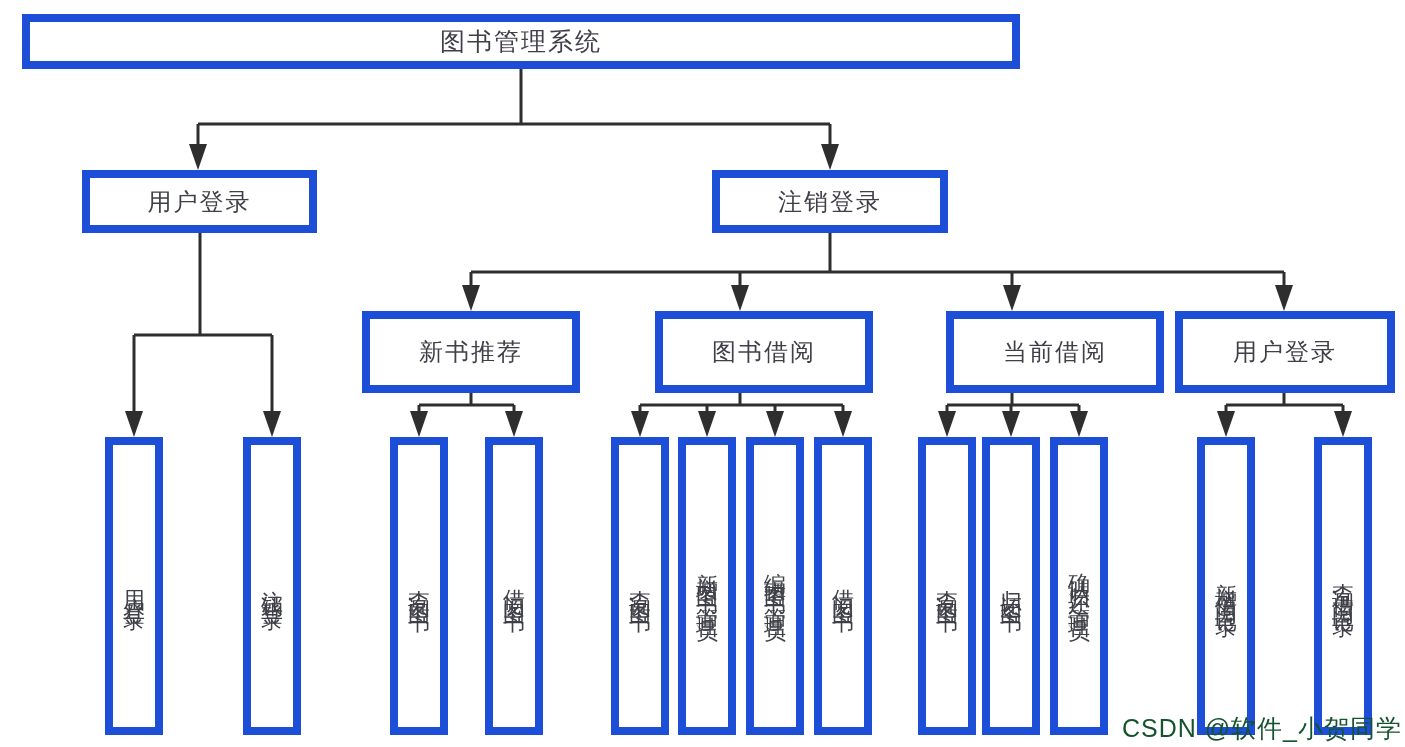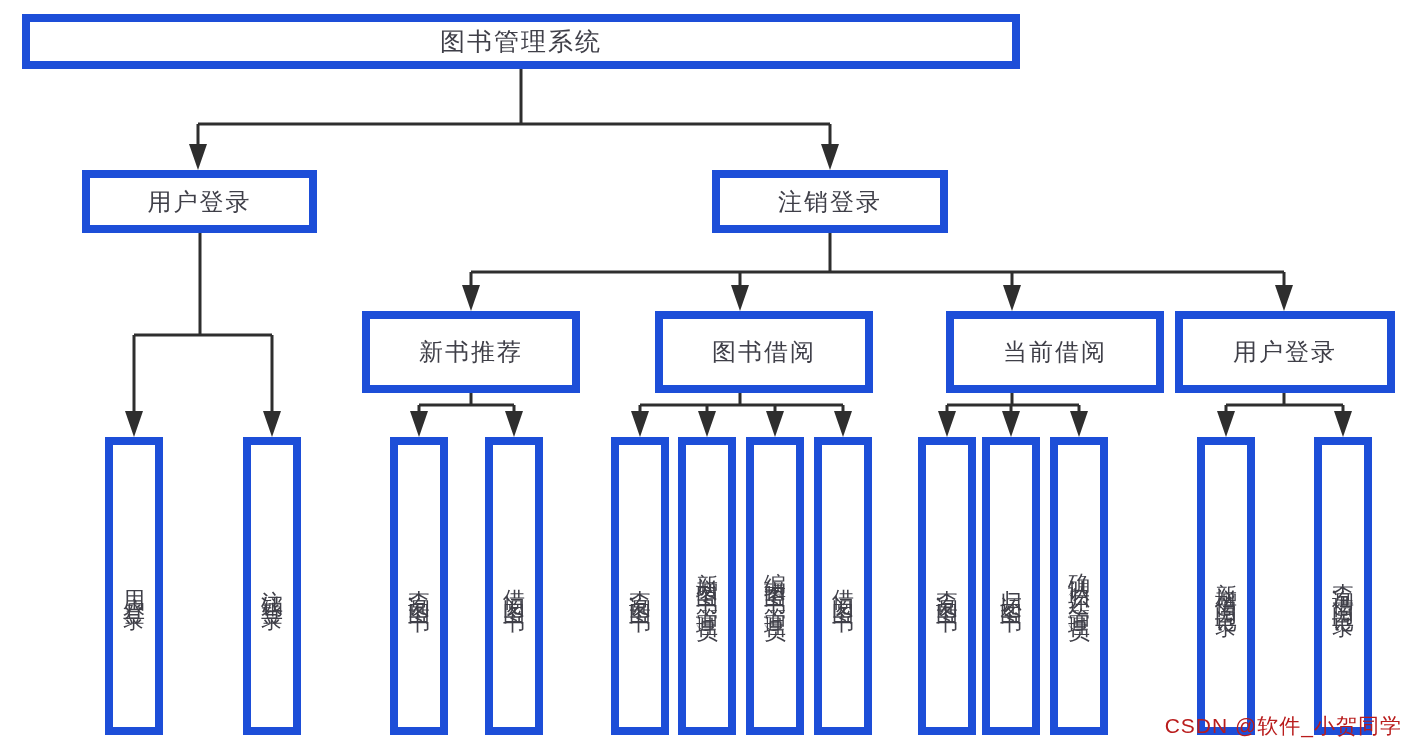--- a/index.html
+++ b/index.html
@@ -15,21 +15,21 @@
   }
   .root{left:22px;top:14px;width:998px;height:55px;font-size:25px;}
   .l2{top:170px;width:235px;height:63px;font-size:24px;}
   .l3{top:311px;width:218px;height:82px;font-size:24px;}
   .leaf{
     top:437px;width:58px;height:298px;font-size:22px;
     writing-mode:vertical-rl;text-orientation:mixed;letter-spacing:7px;white-space:normal;
   }
   .watermark{
     position:absolute;right:3px;top:712px;z-index:5;
-    font-size:21px;color:#b91c1c;letter-spacing:1px;
+    font-size:25px;color:#14532d;letter-spacing:1px;
   }
 </style>
 </head>
 <body>
 
 <div class="stage">
 
   <svg class="connectors" viewBox="0 0 1405 747" xmlns="http://www.w3.org/2000/svg">
     <g stroke="#2e2e2e" stroke-width="3" fill="none">
 

